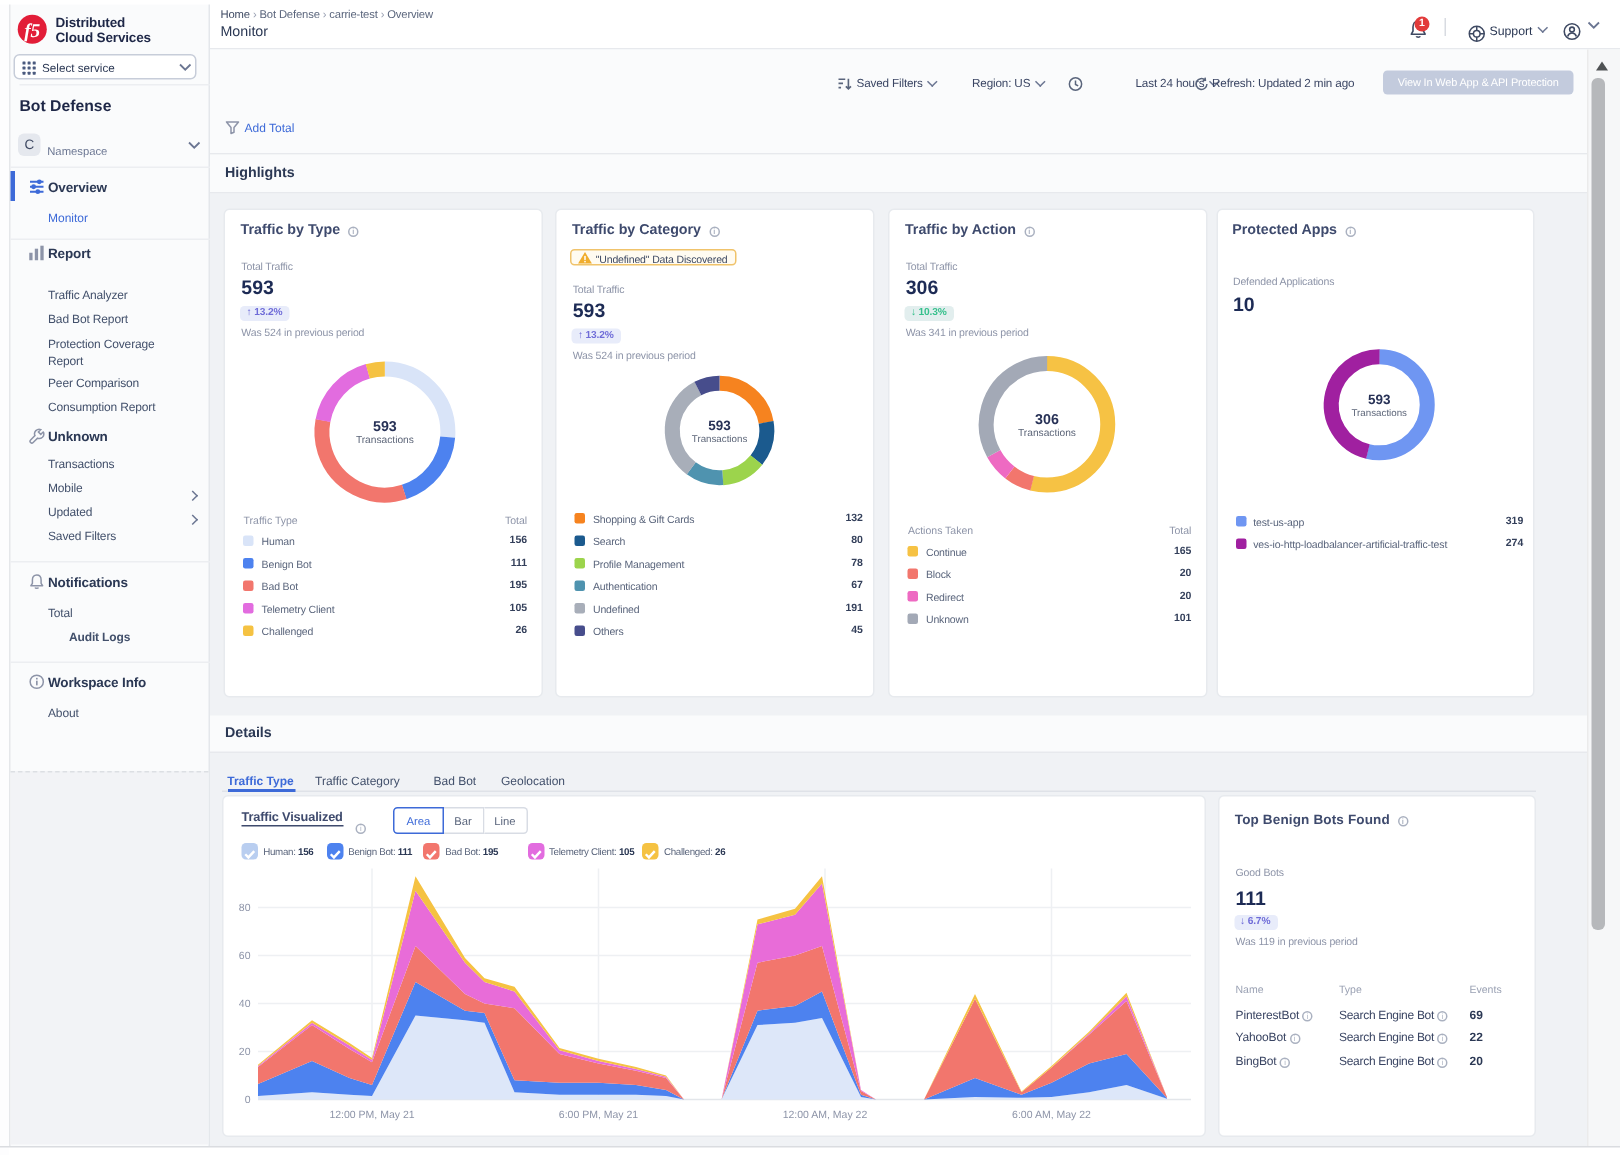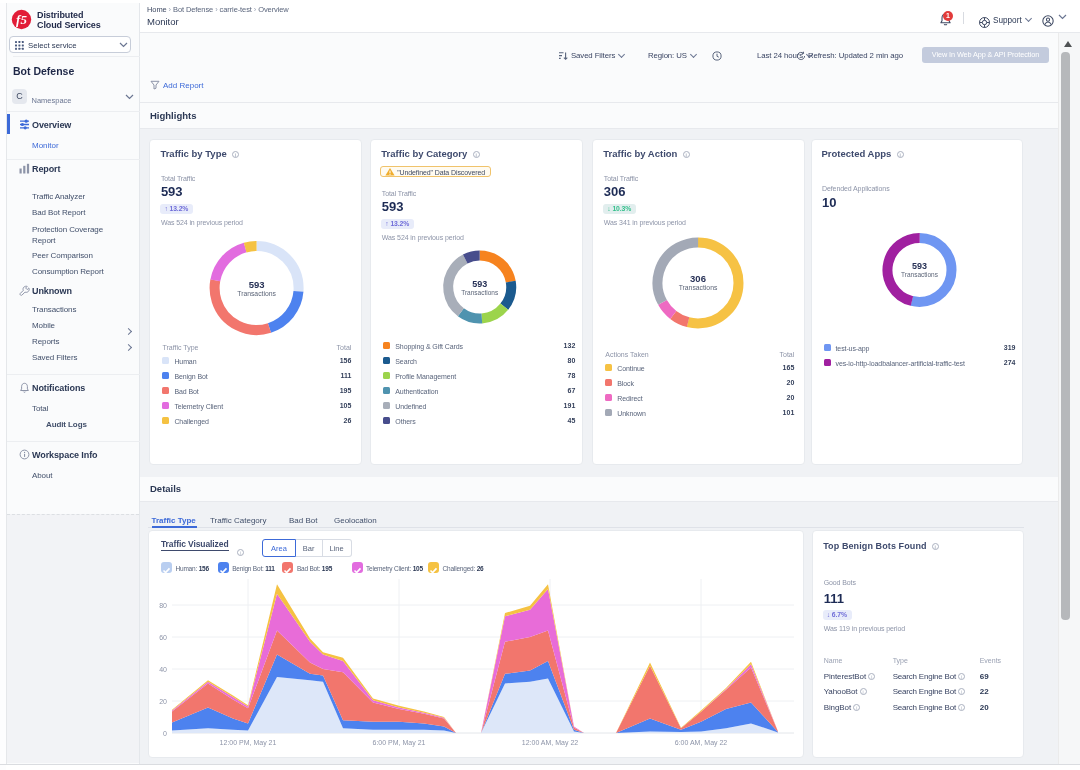--- a/index.html
+++ b/index.html
@@ -81,21 +81,21 @@
 <div class="abs sb-item" style="left:25px;top:224px;line-height:11px;">Protection Coverage<br>Report</div>
 <div class="abs sb-item" style="left:25px;top:250px;line-height:11px;">Peer Comparison</div>
 <div class="abs sb-item" style="left:25px;top:266px;line-height:11px;">Consumption Report</div>
 <svg class="abs" style="left:12px;top:285px" width="11" height="11" viewBox="0 0 11 11">
         <path d="M9.8 3 L8.2 4.6 L6.6 3 L8.2 1.4 C7.1 1 5.8 1.3 4.9 2.1 C4 3 3.8 4.3 4.3 5.4 L1.4 8.3 C.9 8.8 .9 9.5 1.4 10 C1.9 10.5 2.6 10.5 3.1 10 L6 7.1 C7.1 7.6 8.4 7.3 9.3 6.5 C10.1 5.7 10.4 4.3 10 3.2 Z" fill="none" stroke="#8d94a8" stroke-width="1"></path>
       </svg>
 <div class="abs sb-head" style="left:25px;top:286px;">Unknown</div>
 <div class="abs sb-item" style="left:25px;top:305px;">Transactions</div>
 <div class="abs sb-item" style="left:25px;top:321px;">Mobile</div>
 <div class="abs" style="left:115px;top:321px;"><span class="chev" style="transform:rotate(-45deg);"></span></div>
-<div class="abs sb-item" style="left:25px;top:337px;">Reports</div>
+<div class="abs sb-item" style="left:25px;top:337px;">Updated</div>
 <div class="abs" style="left:115px;top:337px;"><span class="chev" style="transform:rotate(-45deg);"></span></div>
 <div class="abs sb-item" style="left:25px;top:353px;">Saved Filters</div>
 <div class="sb-div" style="top:374px;"></div>
 <svg class="abs" style="left:12px;top:382px" width="11" height="11" viewBox="0 0 11 11">
         <path d="M5.5 1.3 C3.7 1.3 2.6 2.7 2.6 4.6 L2.6 6.9 L1.6 8.5 L9.4 8.5 L8.4 6.9 L8.4 4.6 C8.4 2.7 7.3 1.3 5.5 1.3 Z" fill="none" stroke="#8d94a8" stroke-width="1" stroke-linejoin="round"></path>
         <path d="M4.4 9.7 C4.6 10.4 6.4 10.4 6.6 9.7" stroke="#8d94a8" stroke-width="1" fill="none"></path>
       </svg>
 <div class="abs sb-head" style="left:25px;top:383px;">Notifications</div>
 <div class="abs sb-item" style="left:25px;top:404px;">Total</div>
 <div class="abs sb-item" style="left:39px;top:420px;font-weight:bold;">Audit Logs</div>
@@ -148,21 +148,21 @@
       </svg>
 <div class="tbx" style="left:585px;top:18px;padding-left:32px;">Last 24 hours<span class="chev"></span></div>
 <svg class="abs" style="left:656px;top:18px" width="10" height="10" viewBox="0 0 10 10">
         <path d="M8.6 5 A3.6 3.6 0 1 1 7.4 2.3 M7.4 0.7 L7.6 2.5 L5.8 2.7" stroke="#5a657c" stroke-width="1" fill="none"></path>
       </svg>
 <div class="tbx" style="left:668px;top:18px;">Refresh: Updated 2 min ago</div>
 <div class="abs" style="left:782px;top:14px;width:127px;height:16px;background:#c3cbdd;border-radius:3px;color:#fff;font-size:7.3px;text-align:center;line-height:16px;letter-spacing:-.1px;">View In Web App &amp; API Protection</div>
 <svg class="abs" style="left:10px;top:47px" width="10" height="10" viewBox="0 0 10 10">
         <path d="M1 1.3 L9 1.3 L6 5 L6 8.2 L4 9 L4 5 Z" fill="none" stroke="#8d94a8" stroke-width="1" stroke-linejoin="round"></path>
       </svg>
-<div class="abs" style="left:23px;top:48px;font-size:8px;color:#3d6ad8;">Add Report</div>
+<div class="abs" style="left:23px;top:48px;font-size:8px;color:#3d6ad8;">Add Total</div>
 <div class="band" style="top:70px;height:26px;border-bottom:1px solid #e7e9ed;"></div>
 <div class="abs" style="left:10px;top:77px;font-size:9.5px;font-weight:bold;color:#2b3854;">Highlights</div>
 <div class="card" style="left:9.4px;top:105.5px;width:212.5px;height:326.5px;">
         <div class="ttl" style="left:10px;top:8px;">Traffic by Type &nbsp;<span class="icirc">i</span></div>
 <div class="lbl muted" style="left:10.5px;top:35px;">Total Traffic</div>
 <div class="bignum" style="left:10.5px;top:44px;">593</div>
 <div class="badge up" style="left:10px;top:64px;">↑ 13.2%</div>
 <div class="lbl muted" style="left:10.5px;top:79px;">Was 524 in previous period</div>
 <svg class="abs" style="left:0;top:40px" width="213" height="200" viewBox="0 0 213 200">
           <g>

